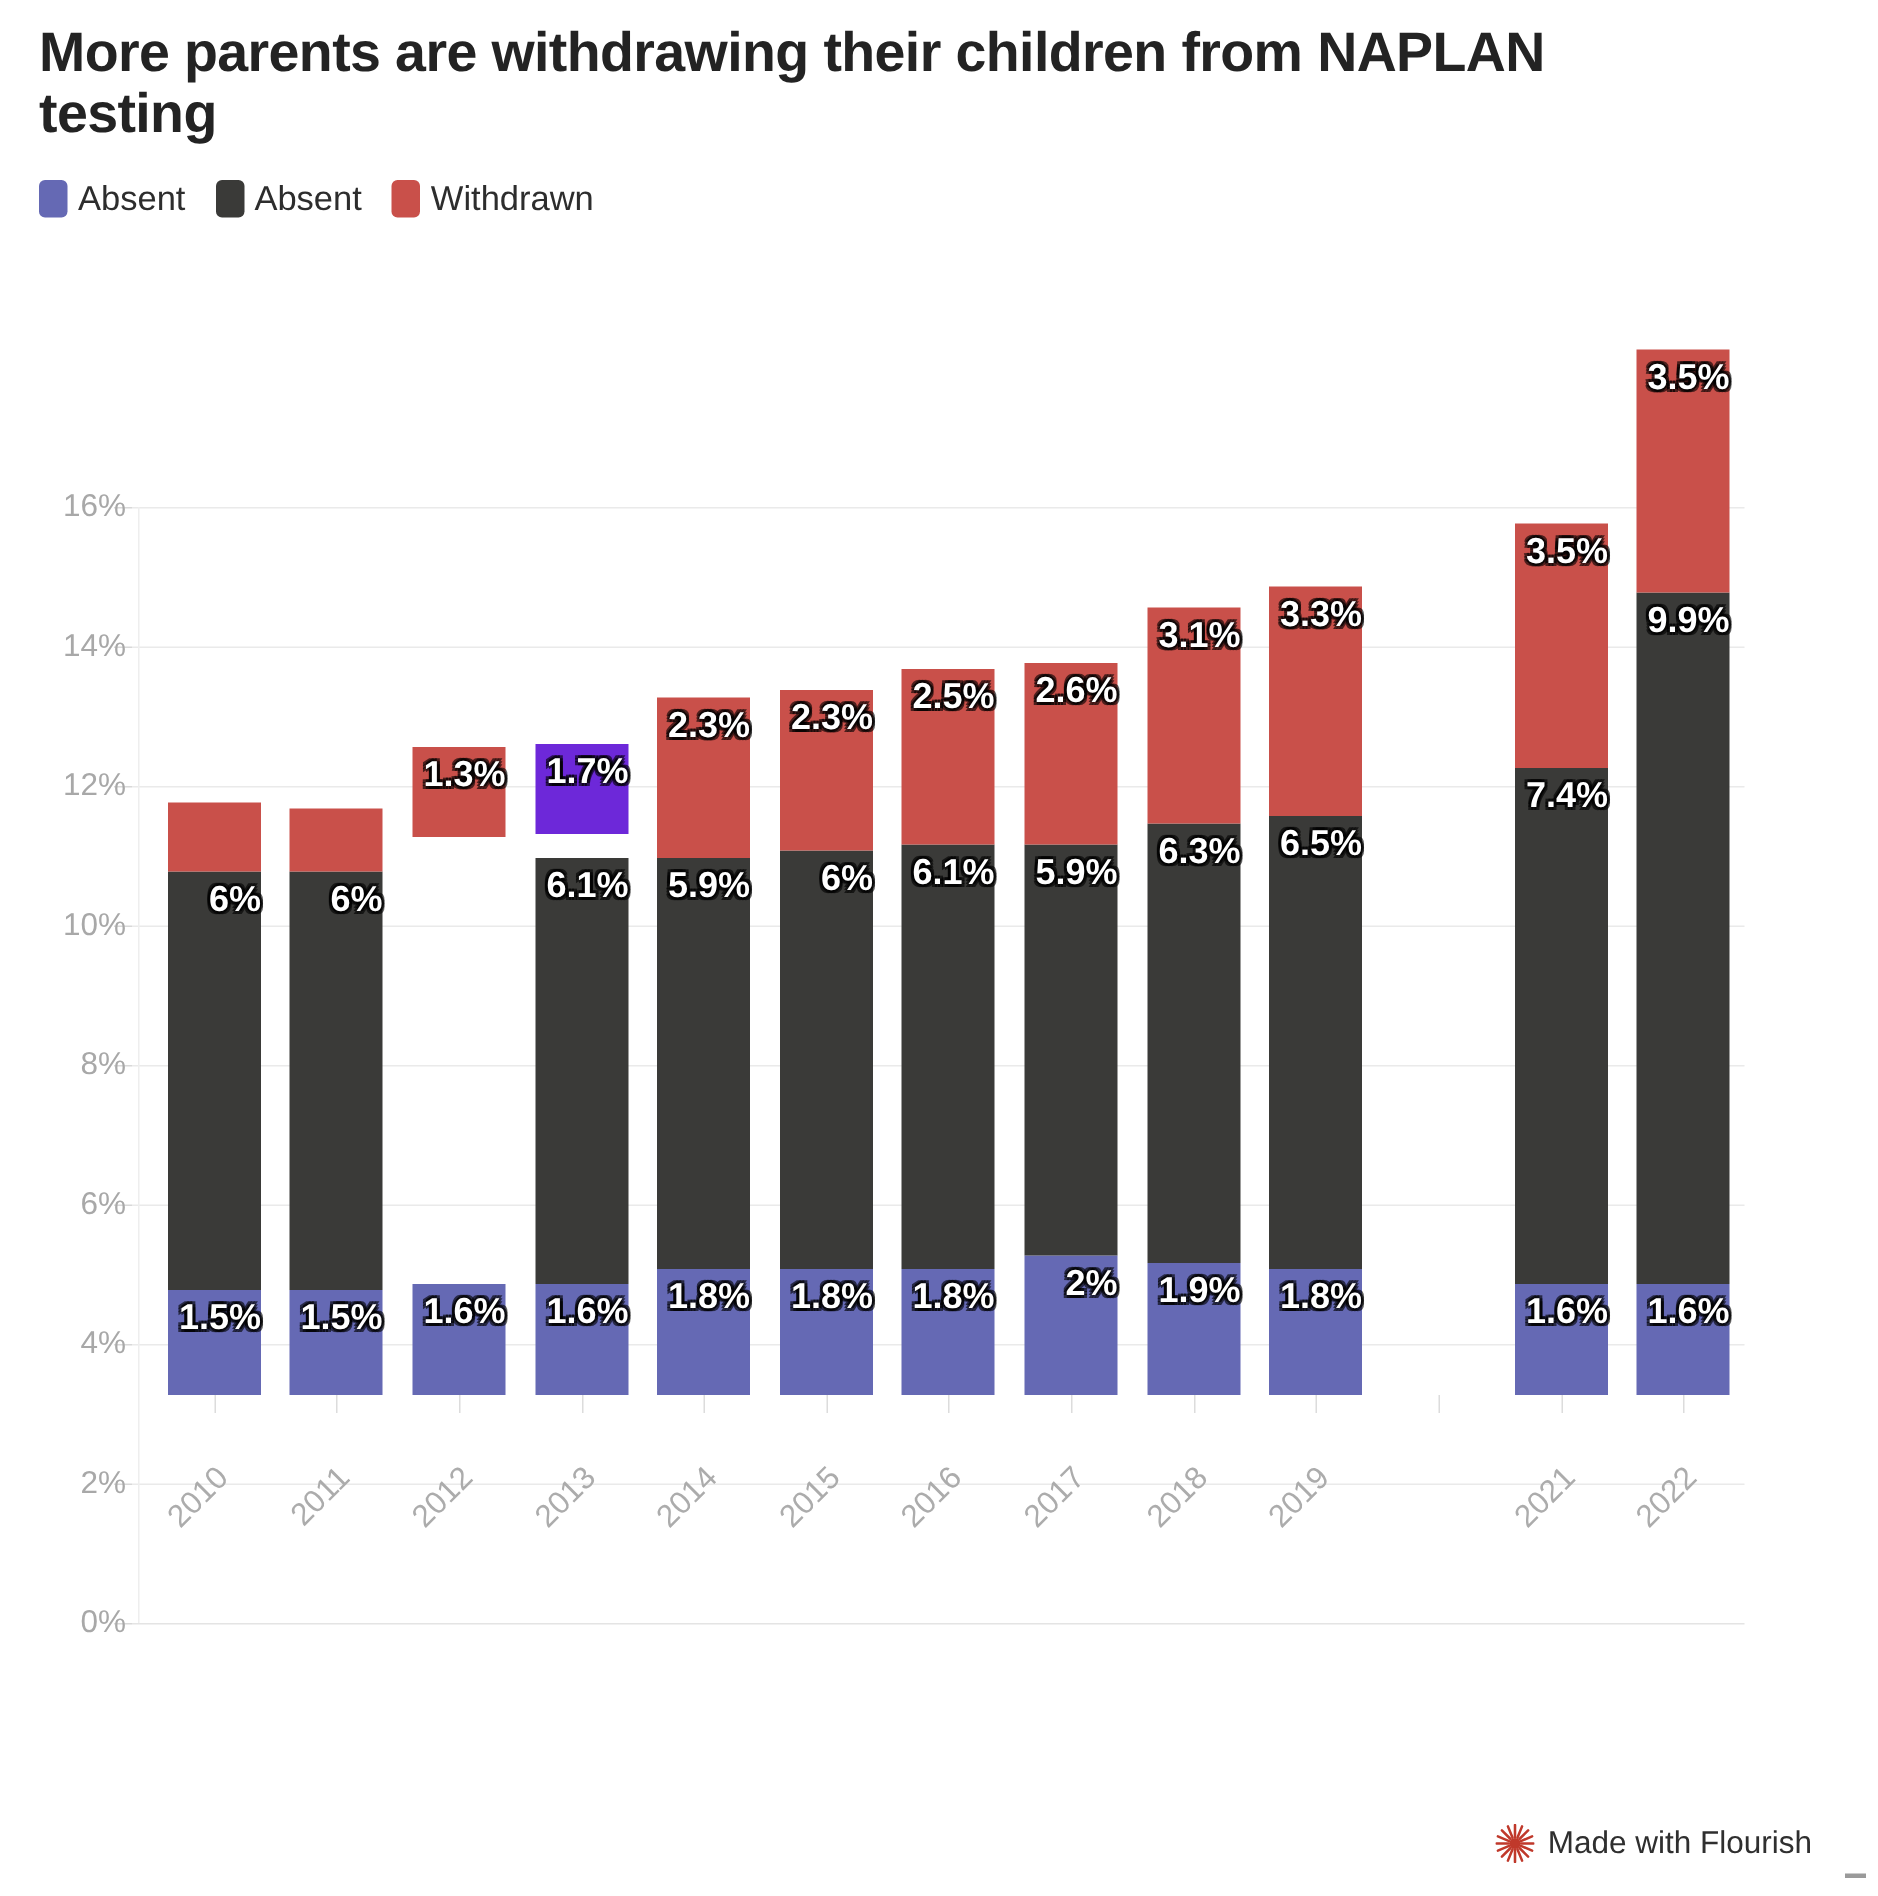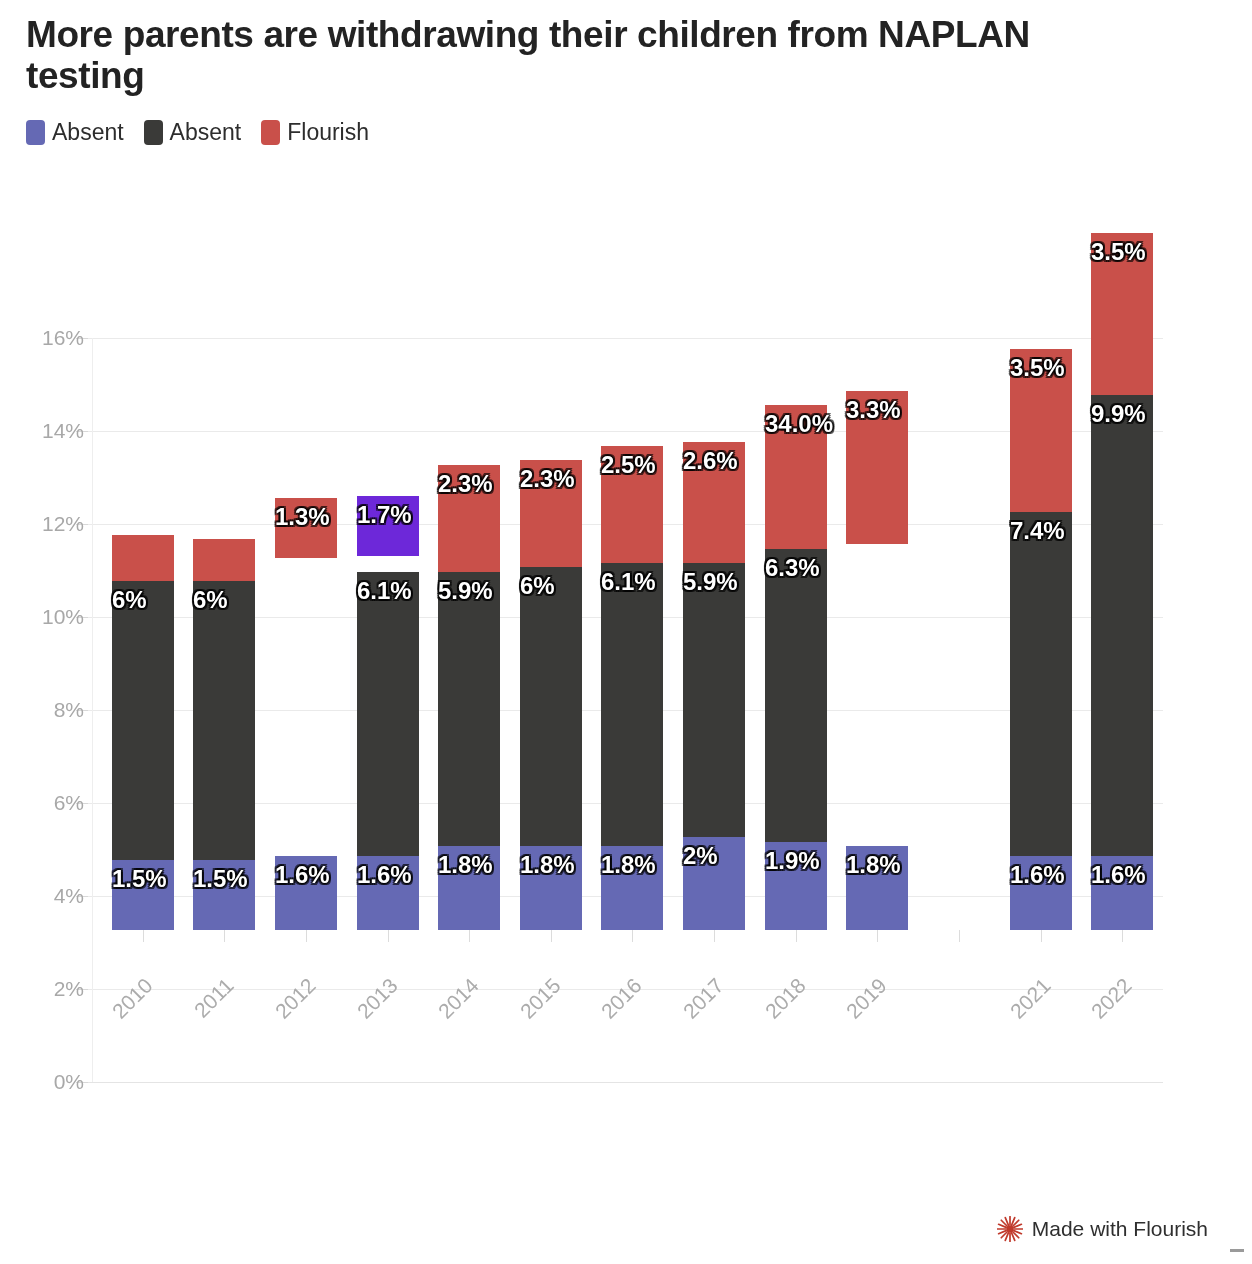--- a/index.html
+++ b/index.html
@@ -89,21 +89,21 @@
     width: 1px; height: 744px;
     background: #eeeeee;
   }
 
   .bar-group { position: absolute; bottom: 182px; }
   .seg {
     position: absolute;
     left: 0; width: 100%;
     display: flex;
     align-items: flex-start;
-    justify-content: flex-start;
+    justify-content: flex-end;
   }
   .seg-label {
     font-size: 24px;
     font-weight: 700;
     color: #ffffff;
     line-height: 1;
     padding-top: 7px;
     white-space: nowrap;
     text-shadow:
       -2px -2px 0 rgba(0,0,0,0.62), 2px -2px 0 rgba(0,0,0,0.62),
@@ -157,21 +157,21 @@
       <div class="legend-item">
         <span class="legend-swatch" style="background: rgb(101, 105, 180);"></span>
         <span class="legend-label">Absent</span>
       </div>
       <div class="legend-item">
         <span class="legend-swatch" style="background: rgb(58, 58, 56);"></span>
         <span class="legend-label">Absent</span>
       </div>
       <div class="legend-item">
         <span class="legend-swatch" style="background: rgb(201, 80, 74);"></span>
-        <span class="legend-label">Flourish</span>
+        <span class="legend-label">Withdrawn</span>
       </div>
     </div>
 
   <div class="plot-area">
     <div class="grid-layer" id="grid">
         <div class="gridline zero" style="top: 760px;"></div>
         <div class="ytick-dash" style="top: 760px;"></div>
         <div class="ytick-label" style="top: 760px;">0%</div>
         <div class="gridline" style="top: 667px;"></div>
         <div class="ytick-dash" style="top: 667px;"></div>
@@ -282,26 +282,29 @@
           </div>
         </div>
         <div class="bar-group" style="left: 765px; width: 62px; height: 525.45px;">
           <div class="seg" style="background: rgb(101, 105, 180); height: 88.35px; bottom: 0px;">
             <span class="seg-label">1.9%</span>
           </div>
           <div class="seg" style="background: rgb(58, 58, 56); height: 292.95px; bottom: 88.35px;">
             <span class="seg-label">6.3%</span>
           </div>
           <div class="seg" style="background: rgb(201, 80, 74); height: 144.15px; bottom: 381.3px;">
-            <span class="seg-label">34.0%</span>
+            <span class="seg-label">3.1%</span>
           </div>
         </div>
         <div class="bar-group" style="left: 846px; width: 62px; height: 539.4px;">
           <div class="seg" style="background: rgb(101, 105, 180); height: 83.7px; bottom: 0px;">
             <span class="seg-label">1.8%</span>
+          </div>
+          <div class="seg" style="background: rgb(58, 58, 56); height: 302.25px; bottom: 83.7px;">
+            <span class="seg-label">6.5%</span>
           </div>
           <div class="seg" style="background: rgb(201, 80, 74); height: 153.45px; bottom: 385.95px;">
             <span class="seg-label">3.3%</span>
           </div>
         </div>
         <div class="bar-group" style="left: 1010px; width: 62px; height: 581.25px;">
           <div class="seg" style="background: rgb(101, 105, 180); height: 74.4px; bottom: 0px;">
             <span class="seg-label">1.6%</span>
           </div>
           <div class="seg" style="background: rgb(58, 58, 56); height: 344.1px; bottom: 74.4px;">

